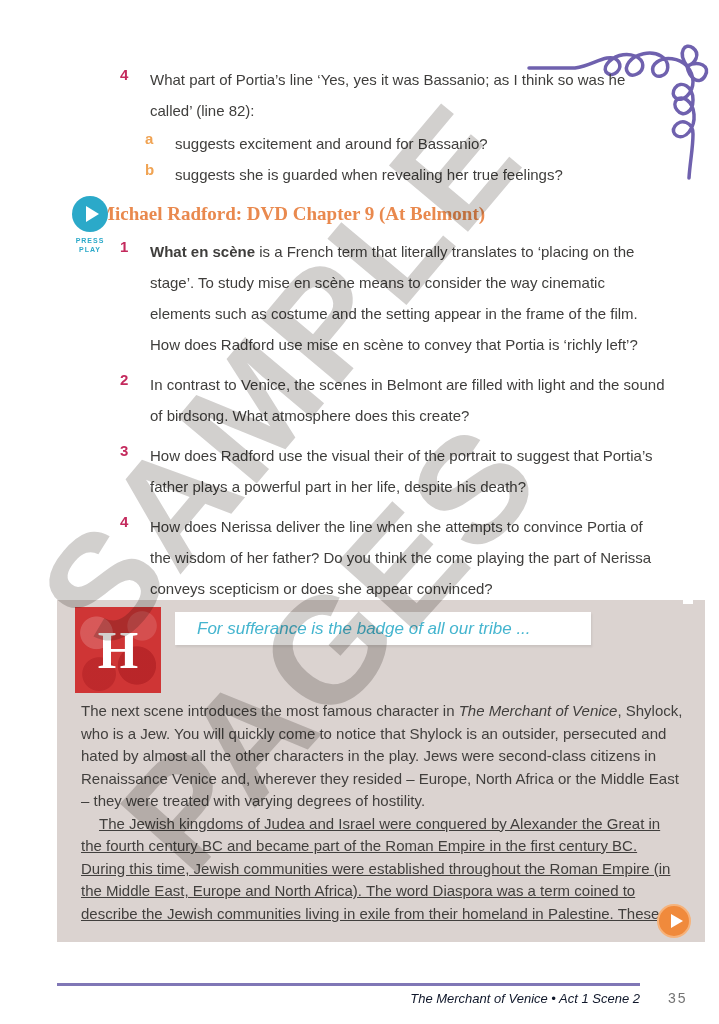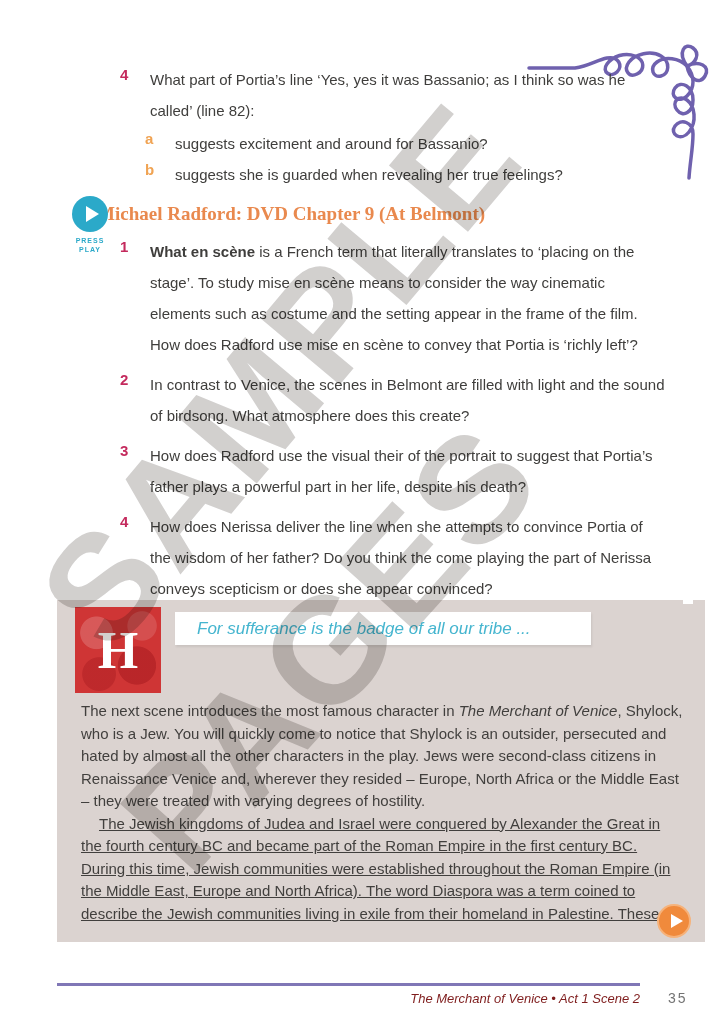--- a/index.html
+++ b/index.html
@@ -74,21 +74,21 @@
   .dbox-body i { font-style:italic; }
 
   .nextbtn { position:absolute; right:14px; bottom:4px; width:34px; height:34px;
              border-radius:50%; background:#f08a3c; border:2px solid #f6b27a; cursor:pointer; }
   .nb-tri { position:absolute; left:12px; top:8px; width:0; height:0;
             border-left:12px solid #ffffff; border-top:7px solid transparent; border-bottom:7px solid transparent; }
 
   
   .footer-line { position:absolute; left:57px; top:983px; width:583px; height:3px; background:#8077b6; }
   .footer-text { position:absolute; left:57px; top:991px; width:583px; text-align:right;
-                 font-style:italic; font-size:13px; color:#7f1d1d; }
+                 font-style:italic; font-size:13px; color:#0f172a; }
   .page-num { position:absolute; left:668px; top:990px; font-size:14px; color:#737373; letter-spacing:2px; }
 </style>
 </head>
 <body>
 
 <div class="page">
 
   <svg class="flourish" viewBox="0 0 192 172">
     <g fill="none" stroke="#6f61ae" stroke-width="3.5" stroke-linecap="round">
       <path d="M2,60 L48,60 C62,58 70,52 80,50 C92,48 96,58 90,64 C84,70 74,64 80,56 C86,48 98,44 108,48 C118,52 118,62 110,66 C102,70 96,62 102,54 C108,46 124,42 134,48 C144,54 142,66 134,68 C126,70 122,60 130,54 C138,48 152,50 160,58"></path>

